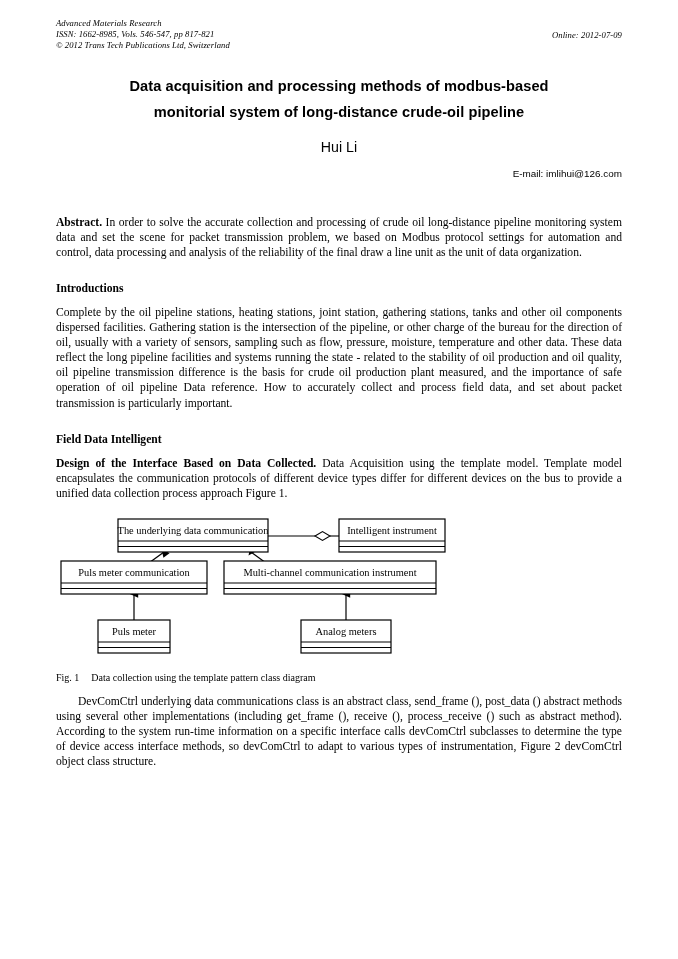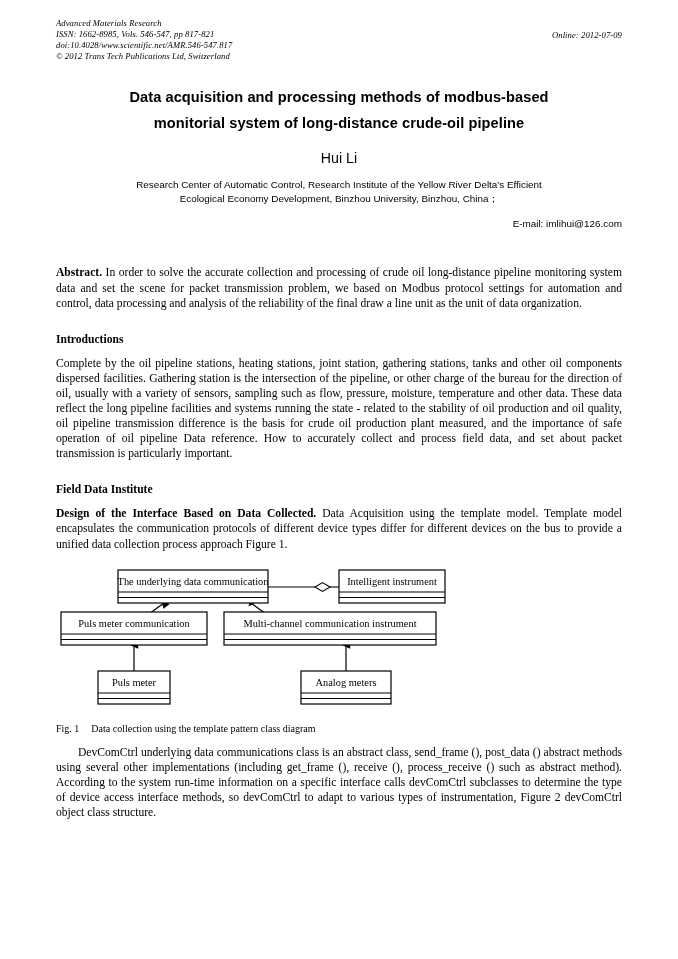--- a/index.html
+++ b/index.html
@@ -156,48 +156,43 @@
 </style>
 </head>
 <body>
 
 <div class="page">
 
   <div class="pub-header">
     <span class="online">Online: 2012-07-09</span>
     <div class="line">Advanced Materials Research</div>
     <div class="line">ISSN: 1662-8985, Vols. 546-547, pp 817-821</div>
-    <div class="line">doi:10.4028/www.scientific.net/AMR.546-547.817</div>
     <div class="line">© 2012 Trans Tech Publications Ltd, Switzerland</div>
   </div>
 
   <div class="title-block">
     <span class="tline">Data acquisition and processing methods of modbus-based</span>
     <span class="tline">monitorial system of long-distance crude-oil pipeline</span>
   </div>
 
   <div class="author">Hui Li</div>
 
-  <div class="affiliation">
-    <span class="aline">Research Center of Automatic Control, Research Institute of the Yellow River Delta's Efficient</span>
-    <span class="aline">Ecological Economy Development, Binzhou University, Binzhou, China；</span>
-  </div>
 
   <div class="email">E-mail: imlihui@126.com</div>
 
 
   <div class="abstract">
     <b>Abstract.</b>
     <span>In order to solve the accurate collection and processing of crude oil long-distance pipeline monitoring system data and set the scene for packet transmission problem, we based on Modbus protocol settings for automation and control, data processing and analysis of the reliability of the final draw a line unit as the unit of data organization.</span>
   </div>
 
   <h2 class="section">Introductions</h2>
   <p class="body">Complete by the oil pipeline stations, heating stations, joint station, gathering stations, tanks and other oil components dispersed facilities. Gathering station is the intersection of the pipeline, or other charge of the bureau for the direction of oil, usually with a variety of sensors, sampling such as flow, pressure, moisture, temperature and other data. These data reflect the long pipeline facilities and systems running the state - related to the stability of oil production and oil quality, oil pipeline transmission difference is the basis for crude oil production plant measured, and the importance of safe operation of oil pipeline Data reference. How to accurately collect and process field data, and set about packet transmission is particularly important.</p>
 
-  <h2 class="section">Field Data Institute</h2>
+  <h2 class="section">Field Data Intelligent</h2>
   <p class="subsection">
     <b>Design of the Interface Based on Data Collected.</b>
     <span>Data Acquisition using the template model. Template model encapsulates the communication protocols of different device types differ for different devices on the bus to provide a unified data collection process approach Figure 1.</span>
   </p>
 
   <div class="figure">
     <svg width="566" height="150" viewBox="0 0 566 150" xmlns="http://www.w3.org/2000/svg">
       <defs>
         <marker id="solidTri" markerWidth="10" markerHeight="10" refX="4.2" refY="4.6" orient="auto" markerUnits="userSpaceOnUse">
           <path d="M4.2,0.4 L8.0,8.8 L0.4,8.8 Z" fill="#000000"></path>

